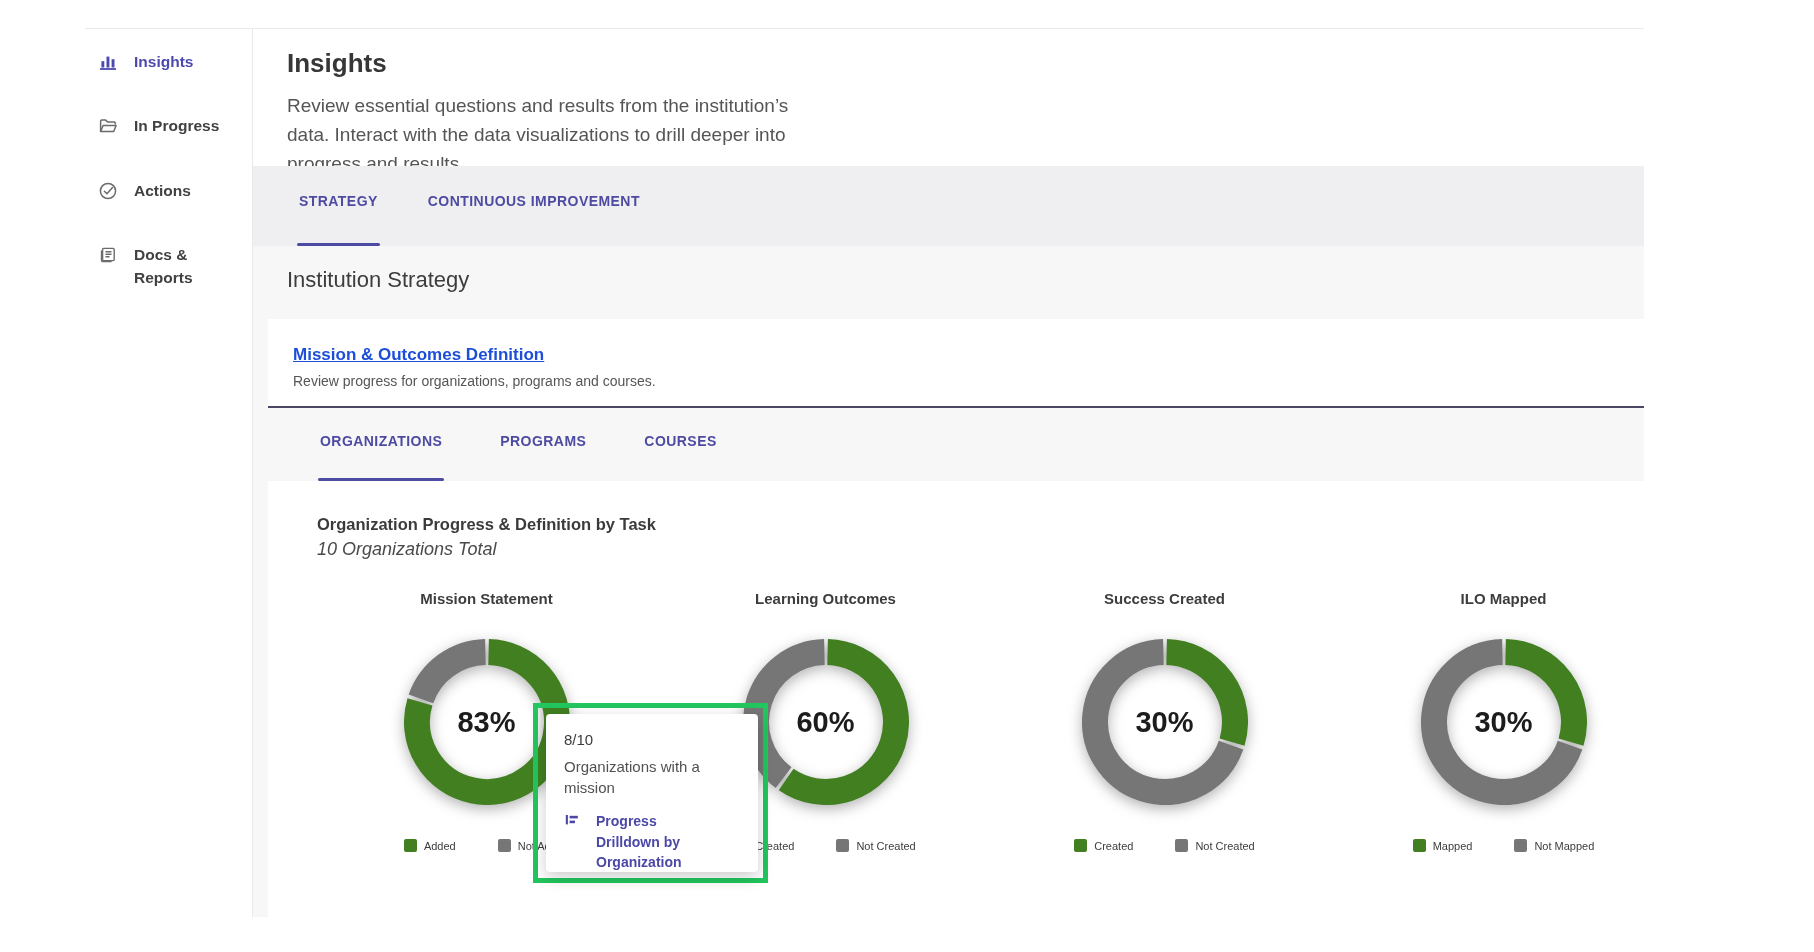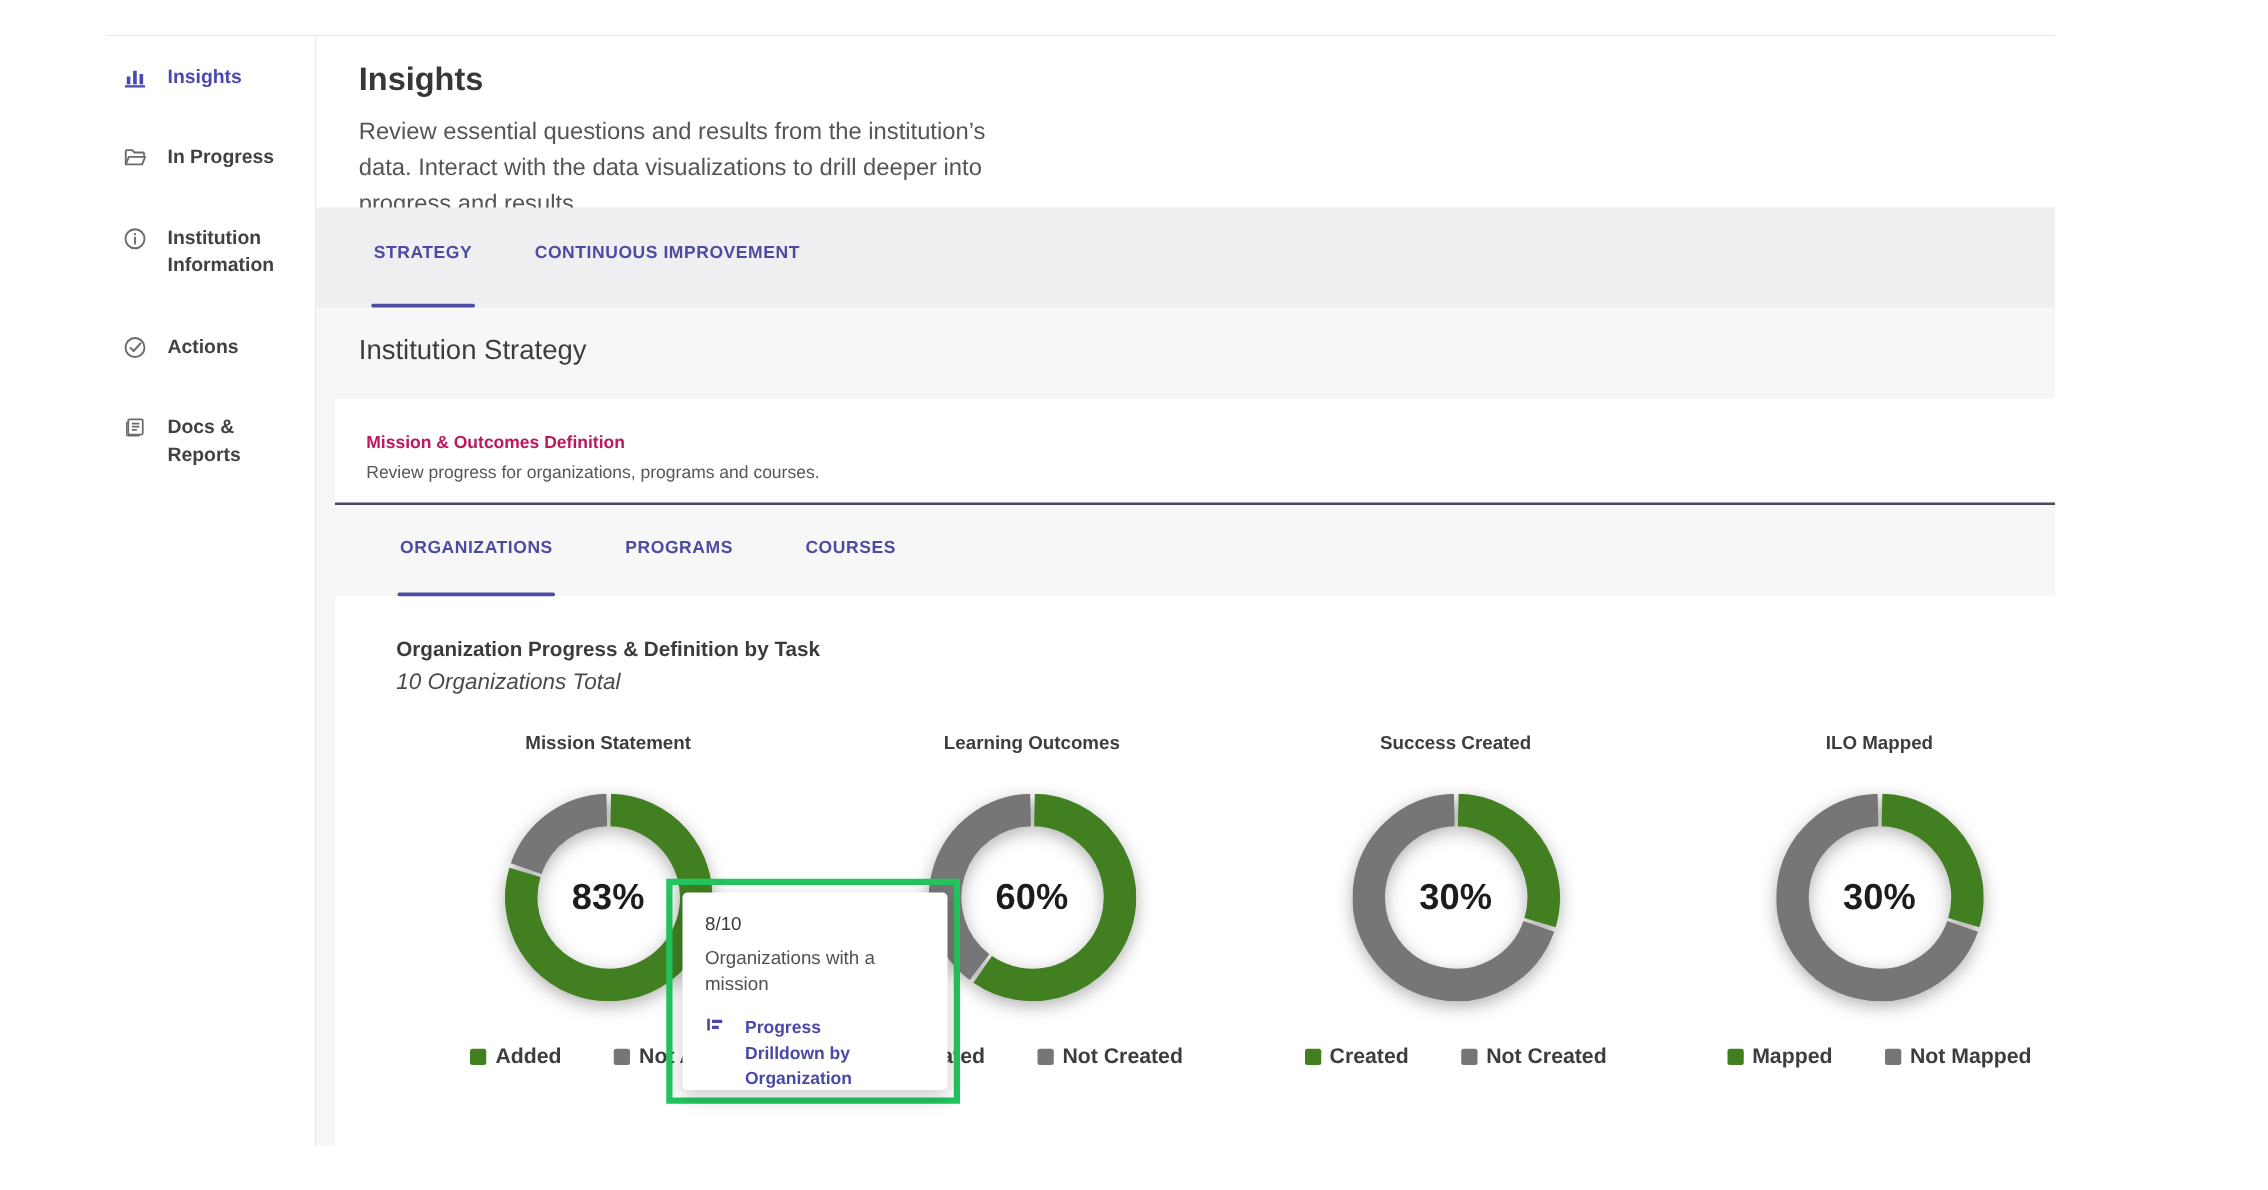--- a/index.html
+++ b/index.html
@@ -91,21 +91,21 @@
   .section-title {
     font-size: 22px;
     font-weight: 400;
     color: #3d3d3d;
     margin: 21px 0 26px 19px;
   }
 
   
   .card { background: #ffffff; flex: 1; display: flex; flex-direction: column; }
   .card-header { padding: 26px 24px 17px 25px; border-bottom: 2px solid #4a4664; background: #ffffff; }
-  .card-header h2 { font-size: 14px; font-weight: 700; color: #be185d; margin-bottom: 8px; }
+  .card-header h2 { font-size: 17px; font-weight: 700; color: #1d4ed8; margin-bottom: 8px; text-decoration: underline; }
   .card-header p { font-size: 14px; color: #565656; }
 
   .card-tabs {
     background: #f7f7f8;
     height: 73px;
     padding: 25px 0 0 52px;
     display: flex;
     gap: 58px;
   }
 
@@ -121,23 +121,22 @@
   .donut-center {
     position: absolute; inset: 0;
     display: flex; align-items: center; justify-content: center;
     font-size: 29px; font-weight: 700; color: #1c1c1c;
   }
   .legend {
     margin-top: 34px;
     display: flex;
     justify-content: center;
     gap: 42px;
-    font-size: 17px;
+    font-size: 11px;
     color: #3d3d3d;
-    font-weight: bold;
   }
   .legend-item { display: flex; align-items: center; gap: 7px; }
   .swatch { width: 13px; height: 13px; border-radius: 2px; flex-shrink: 0; }
   .swatch.green { background: #417f21; }
   .swatch.gray { background: #767676; }
 
   
   .annotation {
     position: absolute;
     left: 533px; top: 703px;
@@ -185,30 +184,20 @@
             <path d="M2.6 15.5V5.2c0-.6.5-1.1 1.1-1.1h4l1.9 1.9h6.6c.6 0 1.1.5 1.1 1.1v1.4"></path>
             <path d="M2.6 15.5l2.5-6h13l-2.4 6z"></path>
           </svg>
       </span>
       <span class="s-label">In Progress</span>
     </div>
     <div class="side-item">
       <span class="s-icon">
         <svg viewBox="0 0 20 20" width="20" height="20" fill="none" stroke="currentColor" stroke-width="1.5">
             <circle cx="10" cy="10" r="7.6"></circle>
-            <path d="M10 9v5" stroke-linecap="round"></path>
-            <circle cx="10" cy="6.3" r="0.9" fill="currentColor" stroke="none"></circle>
-          </svg>
-      </span>
-      <span class="s-label">Institution Information</span>
-    </div>
-    <div class="side-item">
-      <span class="s-icon">
-        <svg viewBox="0 0 20 20" width="20" height="20" fill="none" stroke="currentColor" stroke-width="1.5">
-            <circle cx="10" cy="10" r="7.6"></circle>
             <path d="M6.4 10.3l2.5 2.5 5.6-6.2" stroke-linecap="round" stroke-linejoin="round"></path>
           </svg>
       </span>
       <span class="s-label">Actions</span>
     </div>
     <div class="side-item">
       <span class="s-icon">
         <svg viewBox="0 0 20 20" width="20" height="20" fill="none" stroke="currentColor" stroke-width="1.4">
             <path d="M5.6 3.4h9.6c.6 0 1 .4 1 1v10.2c0 .6-.4 1-1 1H5.6c-.6 0-1-.4-1-1V4.4c0-.6.4-1 1-1z"></path>
             <path d="M7.5 6.8h6M7.5 9.3h6M7.5 11.8h4"></path>

